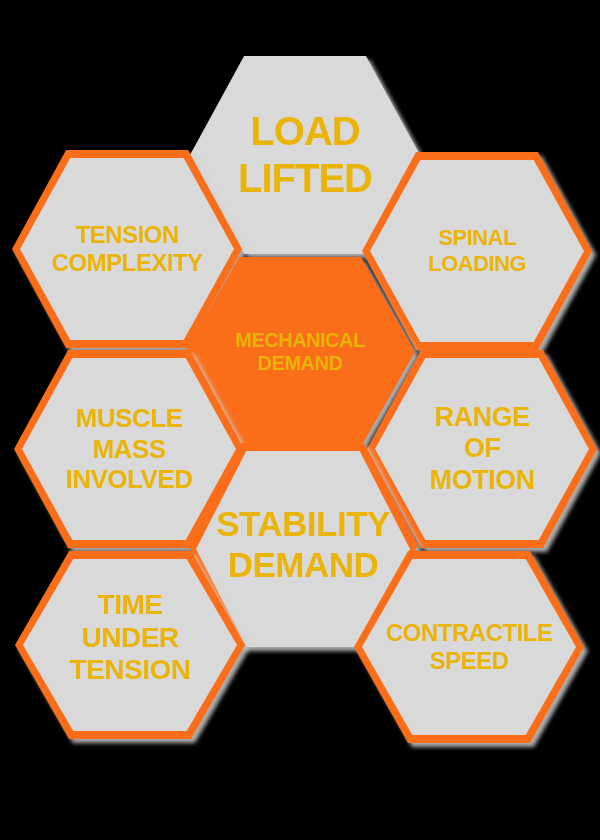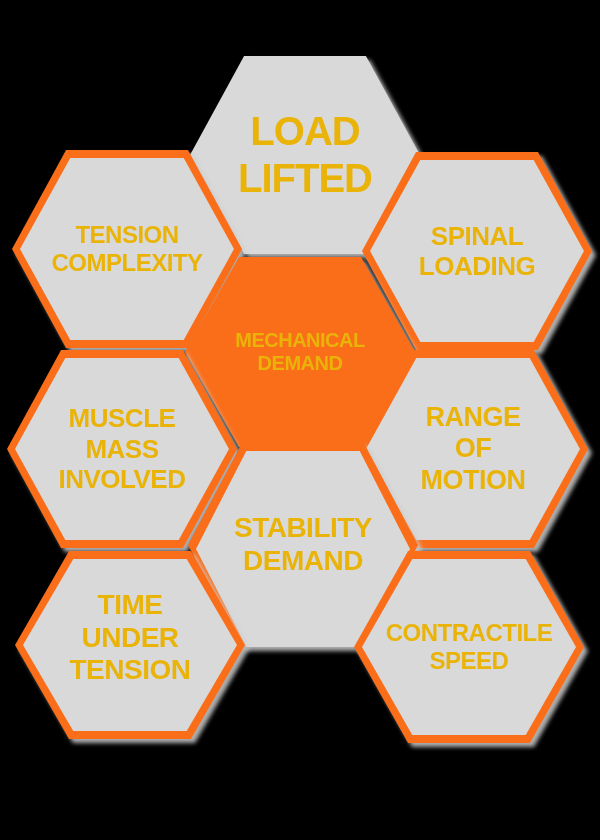--- a/index.html
+++ b/index.html
@@ -48,33 +48,33 @@
     color: #eab308;
     letter-spacing: -0.5px;
     line-height: 1.17;
   }
 
   
   #hex-load        { left: 190px; top: 56px; }
   #hex-exercise    { left: 12px;  top: 150px; }
   #hex-spinal      { left: 362px; top: 152px; }
   #hex-mechanical  { left: 185px; top: 257px; height: 190px; }
-  #hex-muscle      { left: 7px;  top: 350px; }
-  #hex-range       { left: 358px; top: 350px; }
+  #hex-muscle      { left: 14px;  top: 350px; }
+  #hex-range       { left: 367px; top: 350px; }
   #hex-stability   { left: 188px; top: 443px; height: 204px; }
   #hex-time        { left: 15px;  top: 551px; height: 188px; }
   #hex-contractile { left: 354px; top: 551px; height: 192px; }
 
   
   #hex-load .label        { font-size: 40px; letter-spacing: -1px; }
   #hex-mechanical .label  { font-size: 20px; }
-  #hex-stability .label   { font-size: 28px; }
+  #hex-stability .label   { font-size: 35px; }
   #hex-time .label        { font-size: 28px; padding-bottom: 14px; }
   #hex-range .label       { font-size: 27px; }
-  #hex-spinal .label      { font-size: 26px; }
+  #hex-spinal .label      { font-size: 22px; }
   #hex-muscle .label      { font-size: 26px; }
   #hex-exercise .label    { font-size: 24px; }
   #hex-contractile .label { font-size: 24px; }
 </style>
 </head>
 <body>
 
 <div class="stage">
 
   <div class="hex plain" id="hex-load">

